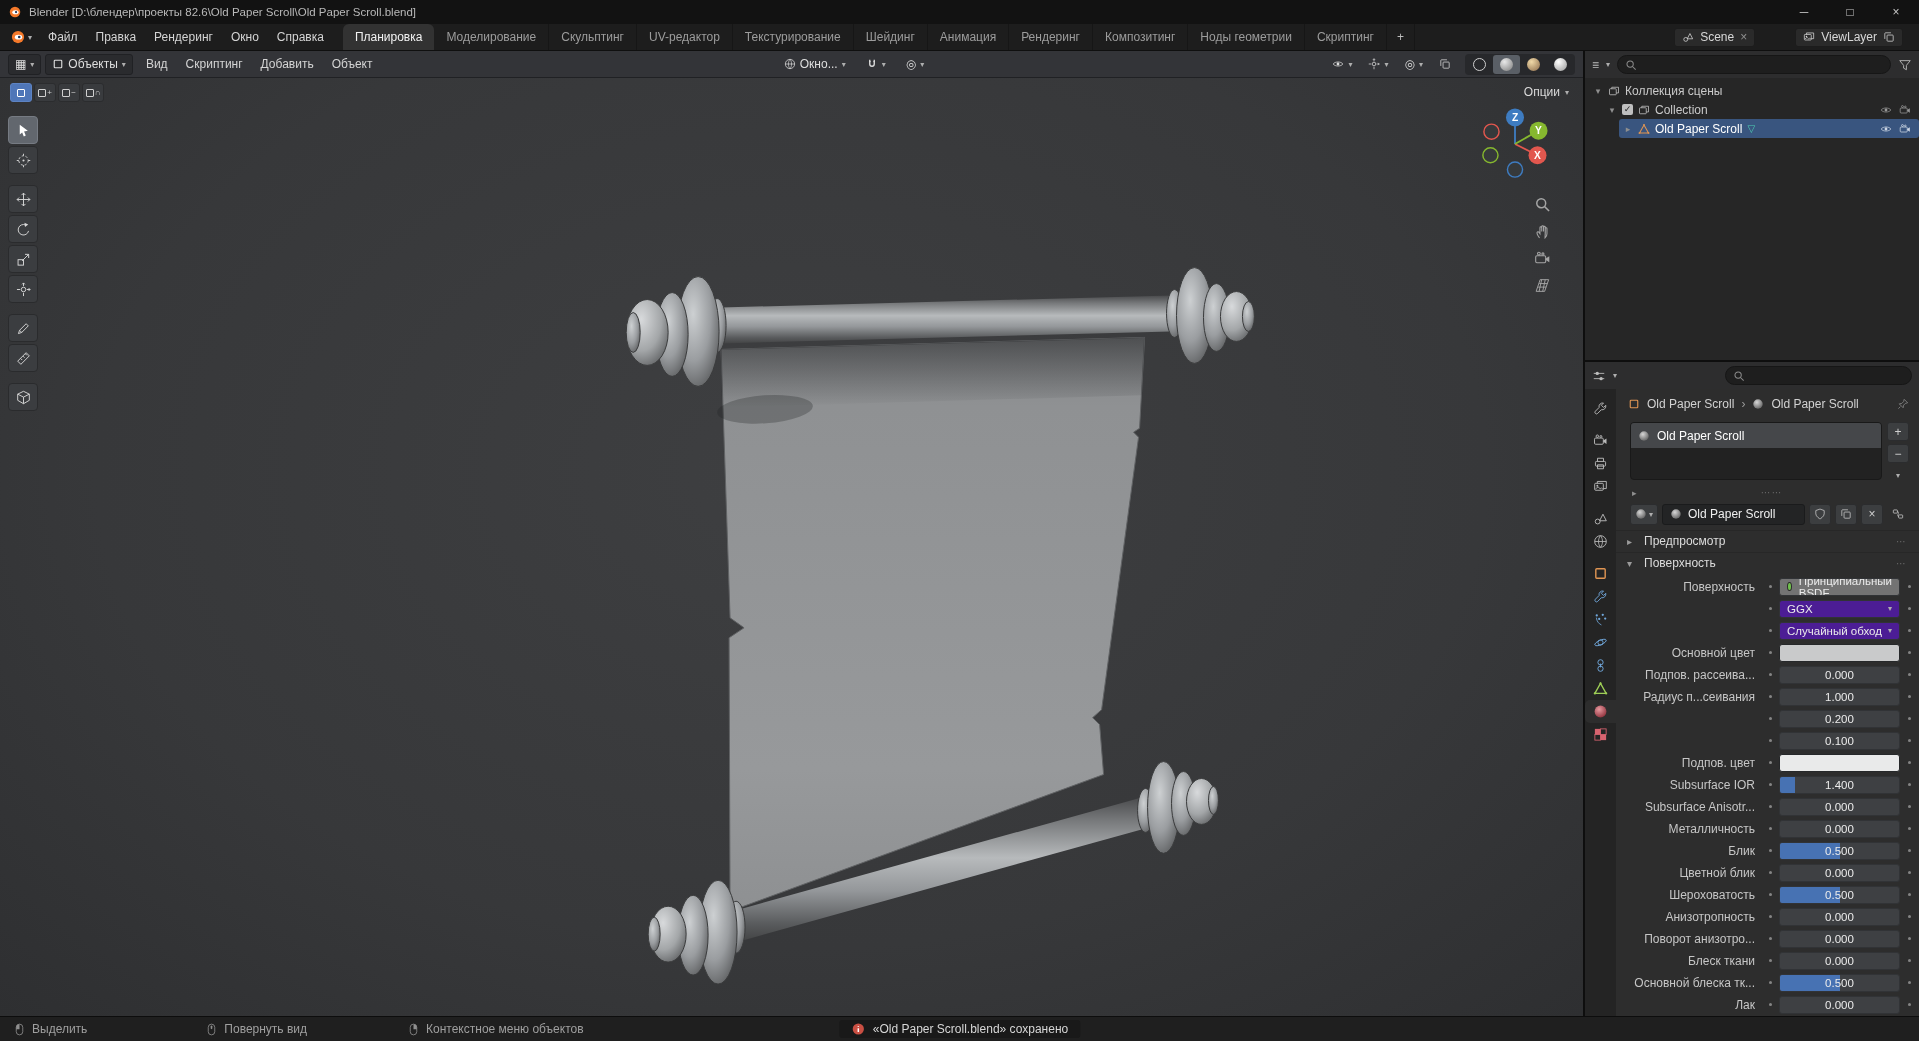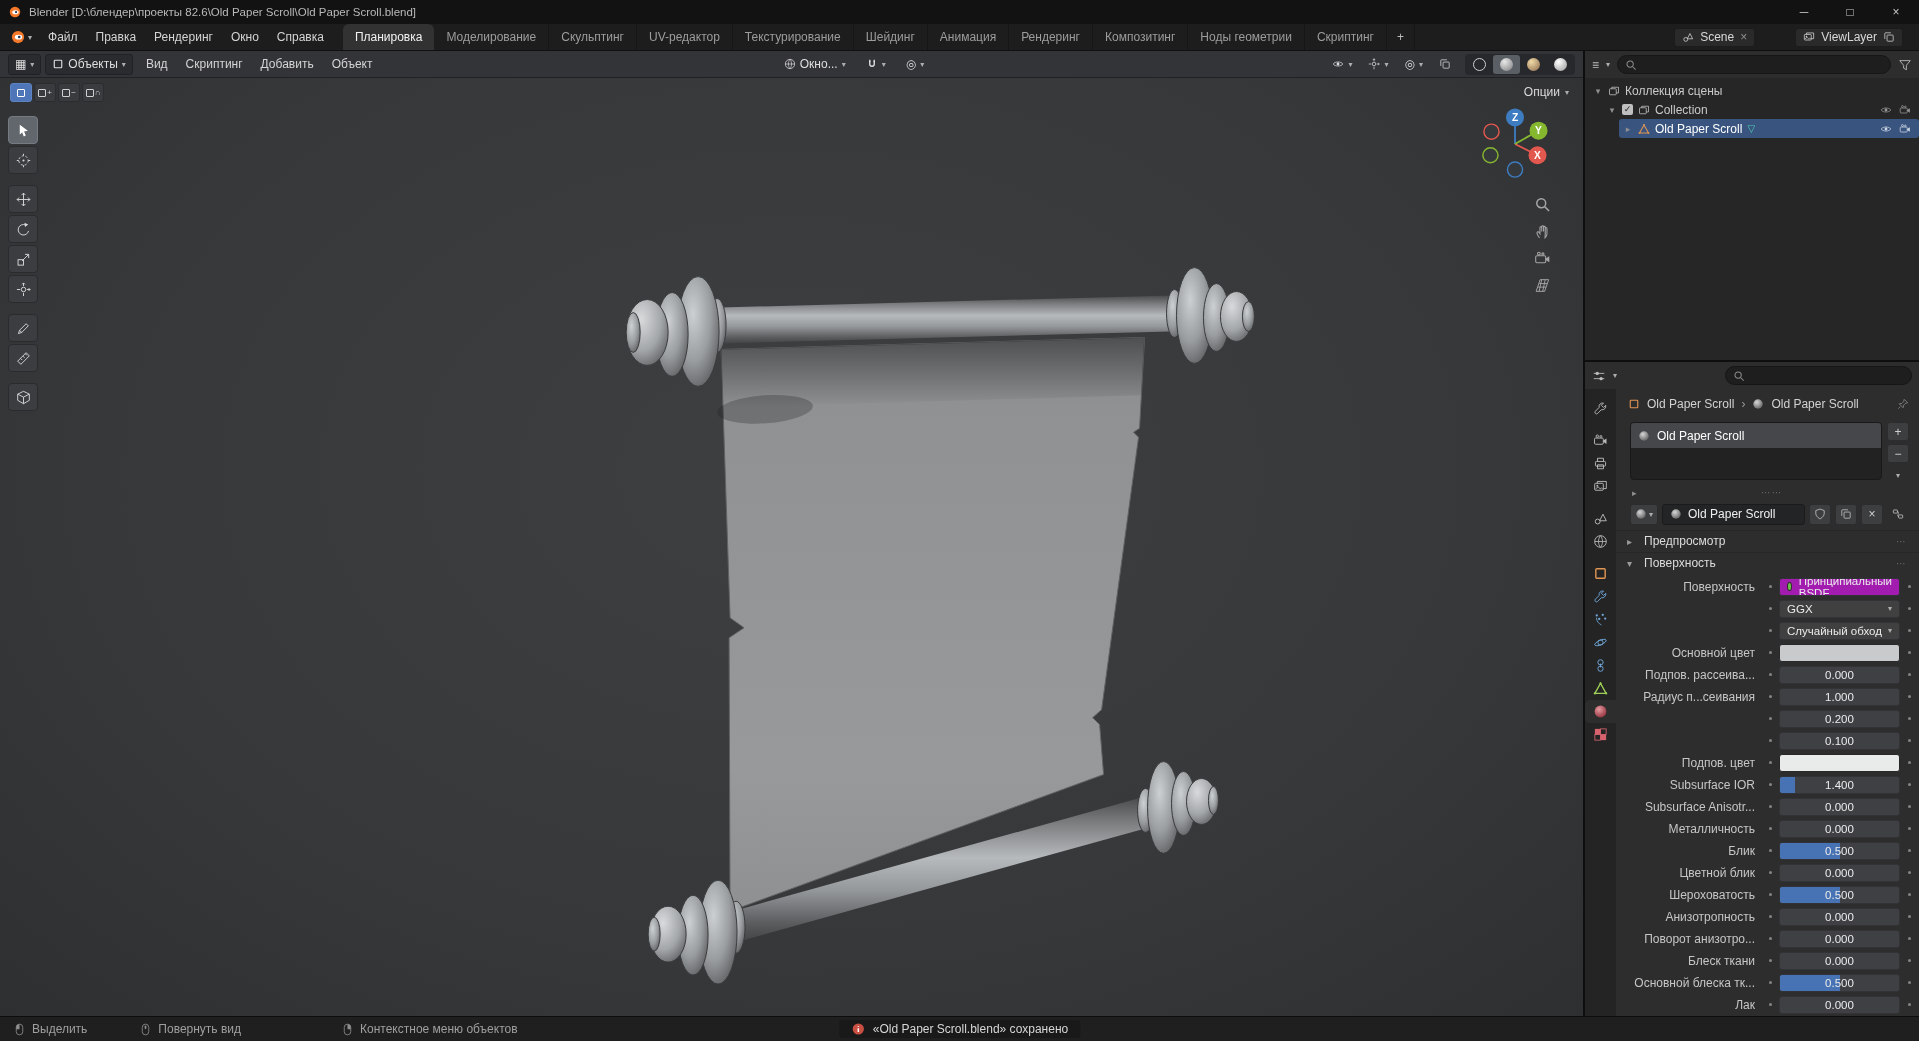--- a/index.html
+++ b/index.html
@@ -112,30 +112,30 @@
   .grip { margin-left:auto; color:#686868; letter-spacing:2px; font-size:10px; }
 
   .surface-rows { padding-top:2px; }
   .prow { display:flex; align-items:center; height:22px; padding-right:4px; }
   .plabel { width:148px; flex:none; text-align:right; padding-right:9px; color:#c6c6c6; white-space:nowrap; overflow:hidden; }
   .pdot, .adot { width:12px; flex:none; display:flex; justify-content:center; align-items:center; }
   .pdot::after, .adot::after { content:""; width:3px; height:3px; border-radius:50%; background:#858585; }
   .pctl { flex:1; height:18px; border-radius:3px; background:#3e4043; border:1px solid #313336; position:relative; display:flex; align-items:center; justify-content:center; color:#ebebeb; overflow:hidden; margin:0 3px; font-size:11.5px; }
   .pctl .fill { position:absolute; left:0; top:0; bottom:0; background:#4772b3; }
   .pctl span { position:relative; }
-  .pctl.dd { justify-content:flex-start; padding:0 7px; background:#404040; }
+  .pctl.dd { justify-content:flex-start; padding:0 7px; background:#4c1d95; }
   .pctl.dd .dd-arrow { margin-left:auto; font-size:8px; color:#aeaeae; }
-  .pctl.shader { justify-content:flex-start; padding:0 7px; background:#a21caf; }
+  .pctl.shader { justify-content:flex-start; padding:0 7px; background:#737373; }
   .sock { width:9px; height:9px; border-radius:50%; background:#6fbf4c; margin-right:7px; border:1px solid #2d2d2d; }
   .pctl.swatch { border:1px solid #26282a; }
 
   
   .statusbar { height:25px; background:#1f1f1f; border-top:1px solid #0d0d0d; display:flex; align-items:center; padding:0 13px; color:#9f9f9f; position:relative; }
   .hint { display:flex; align-items:center; gap:6px; }
-  .hint:nth-child(1) { margin-right:52px; }
+  .hint:nth-child(1) { margin-right:118px; }
   .hint:nth-child(2) { margin-right:100px; }
   .hint .ic { width:13px; height:15px; color:#8f8f8f; }
   .chip { position:absolute; left:50%; transform:translateX(-50%); display:flex; align-items:center; gap:8px; background:#191919; border-radius:3px; padding:2px 12px; color:#d6d6d6; }
   .chip .ic { color:#c94f43; width:14px; height:14px; }
   .version { margin-left:auto; color:#8a8a8a;margin-top:44px; }
 </style>
 </head>
 <body>
 
 <svg width="0" height="0" style="position:absolute" aria-hidden="true">

